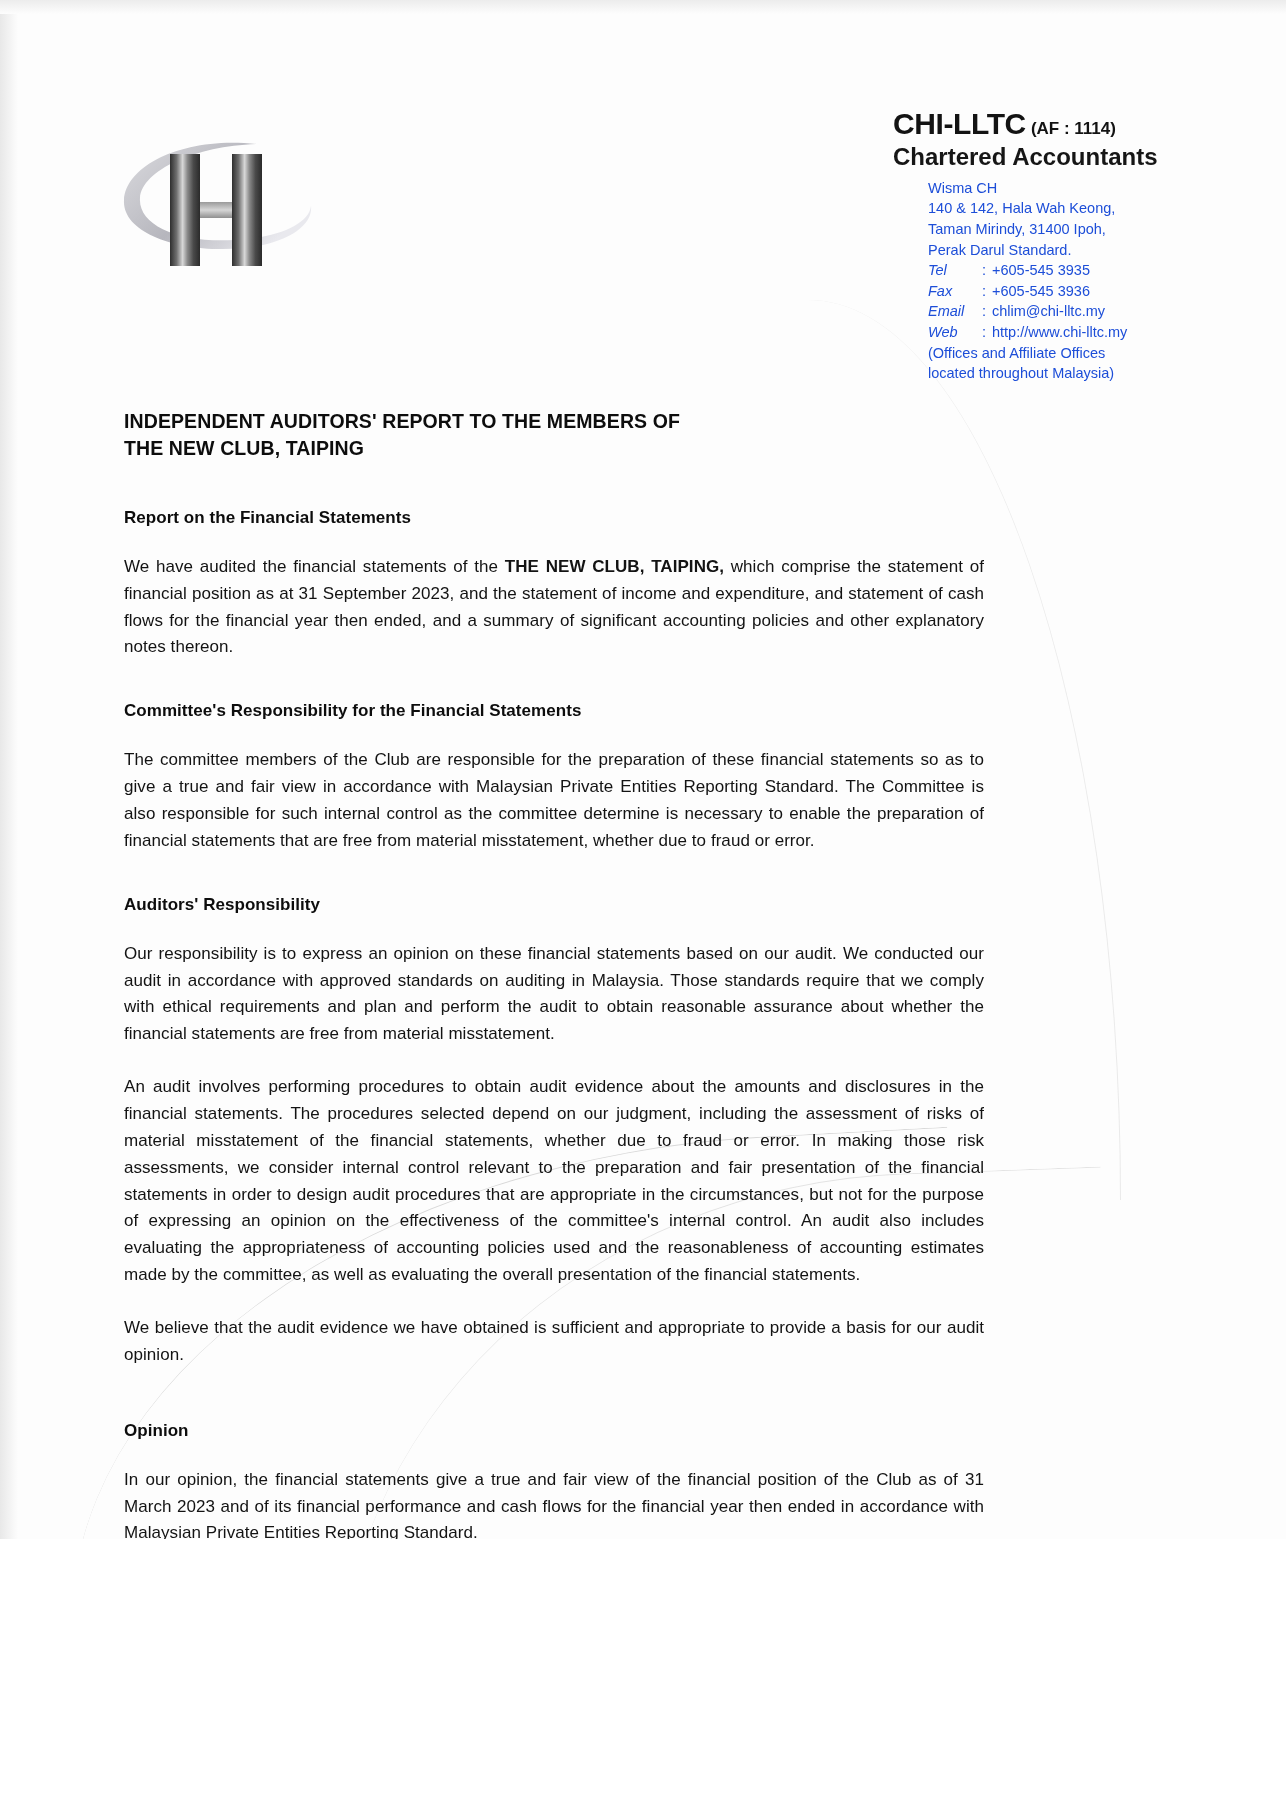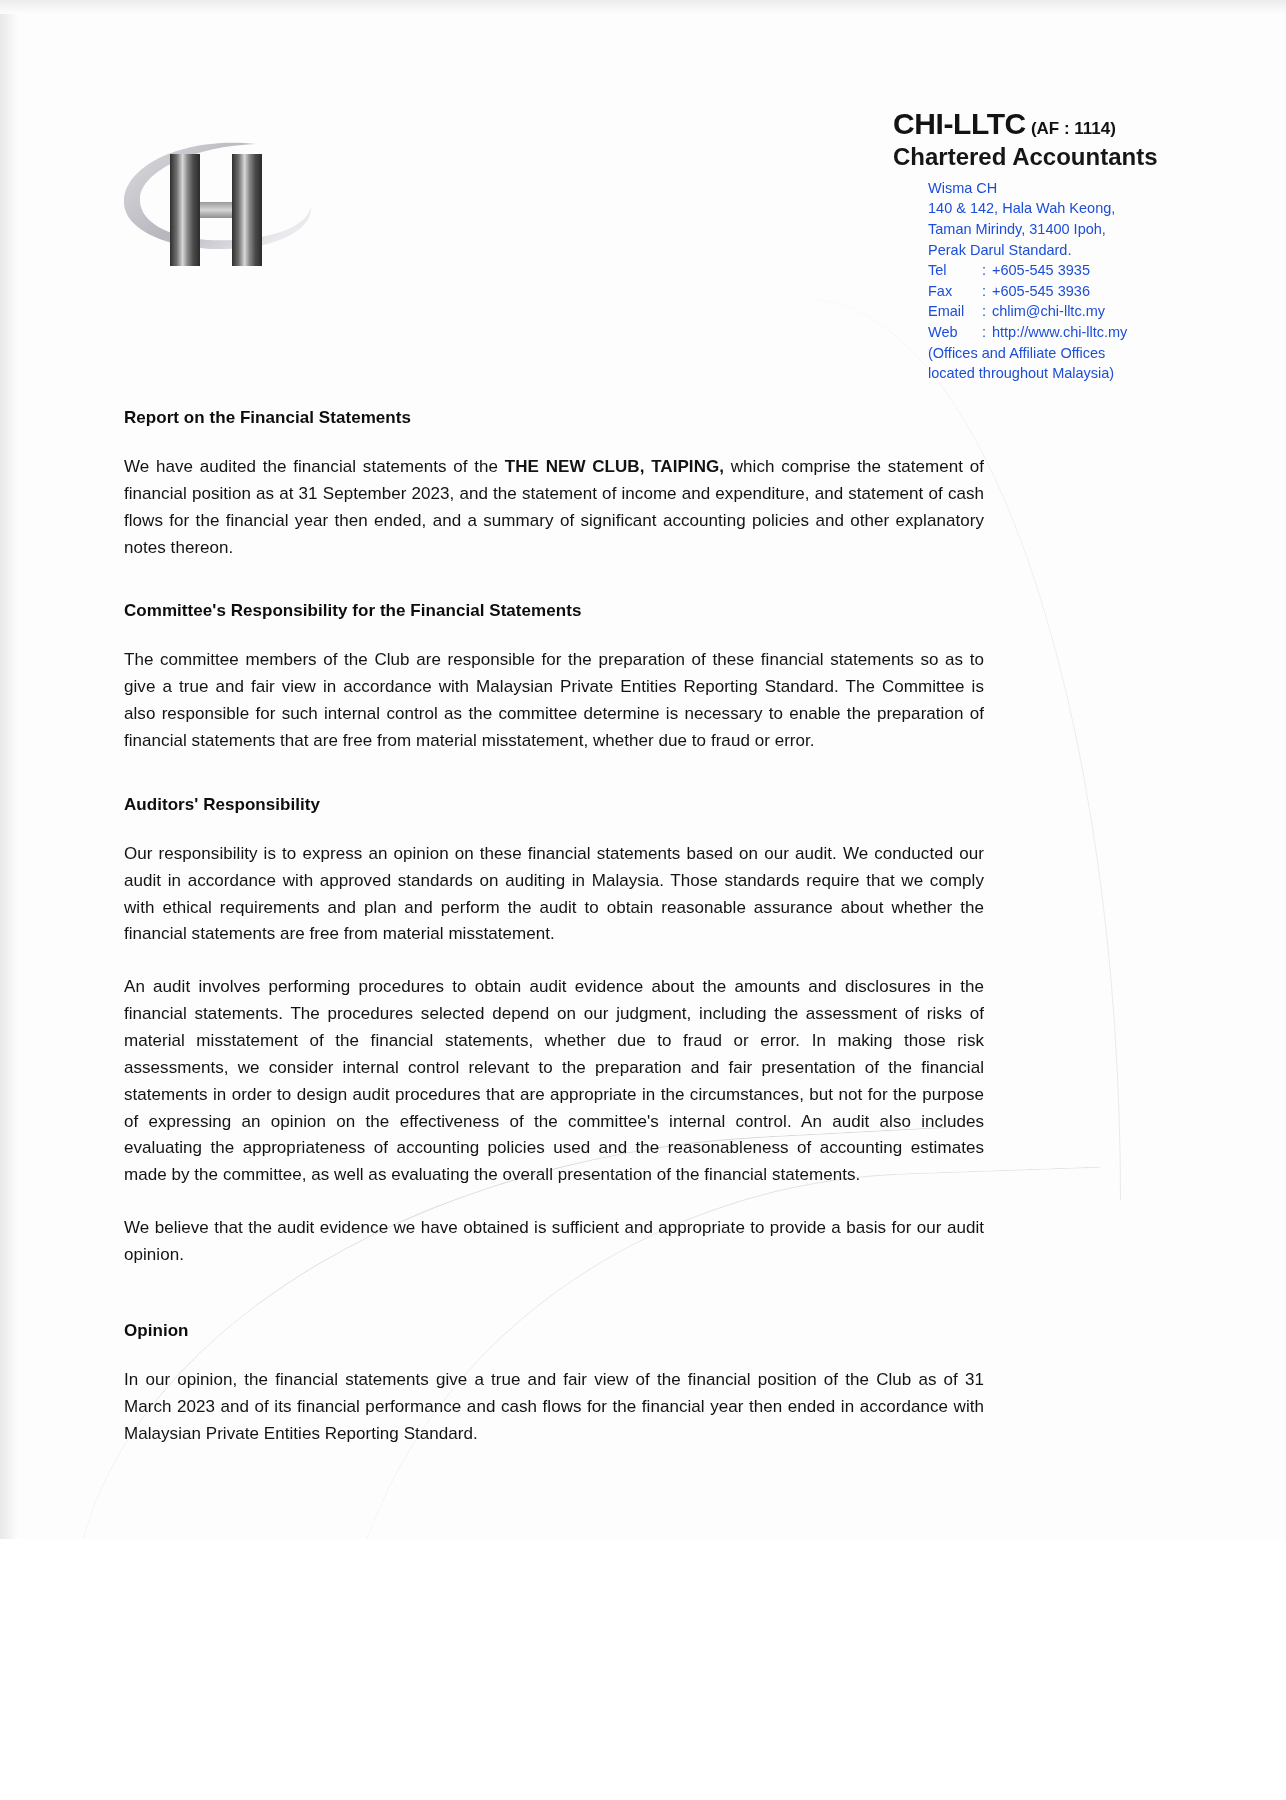--- a/index.html
+++ b/index.html
@@ -119,20 +119,21 @@
     line-height: 1.42;
     color: #1d4ed8;
     margin-left: 35px;
   }
   .addr-row {
     white-space: nowrap;
   }
   .addr-lbl {
     display: inline-block;
     width: 54px;
+    font-style: italic;
   }
   .addr-sep {
     display: inline-block;
     width: 10px;
   }
 
   
   .content {
     position: absolute;
     left: 124px;
@@ -274,20 +275,24 @@
         </div>
 
         <div class="addr-row">(Offices and Affiliate Offices</div>
         <div class="addr-row">located throughout Malaysia)</div>
       </div>
     </div>
   </header>
 
   <main class="content">
 
+    <h1 class="doc-title">
+      <span>INDEPENDENT AUDITORS' REPORT TO THE MEMBERS OF</span>
+      <span>THE NEW CLUB, TAIPING</span>
+    </h1>
 
     <section class="block">
       <h2 class="section">Report on the Financial Statements</h2>
       <p class="para"><span>We have audited the financial statements of the </span><b>THE NEW CLUB, TAIPING,</b><span> which comprise the statement of financial position as at 31 September 2023, and the statement of income and expenditure, and statement of cash flows for the financial year then ended, and a summary of significant accounting policies and other explanatory notes thereon.</span></p>
     </section>
 
     <section class="block">
       <h2 class="section">Committee's Responsibility for the Financial Statements</h2>
       <p class="para">The committee members of the Club are responsible for the preparation of these financial statements so as to give a true and fair view in accordance with Malaysian Private Entities Reporting Standard. The Committee is also responsible for such internal control as the committee determine is necessary to enable the preparation of financial statements that are free from material misstatement, whether due to fraud or error.</p>
     </section>

